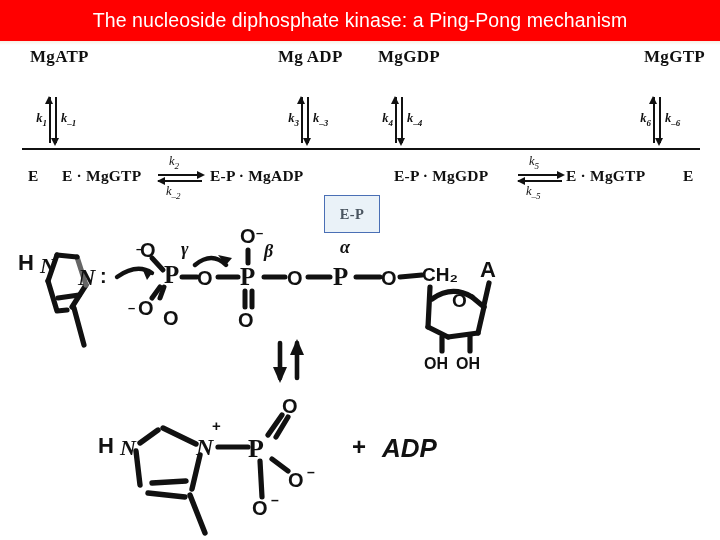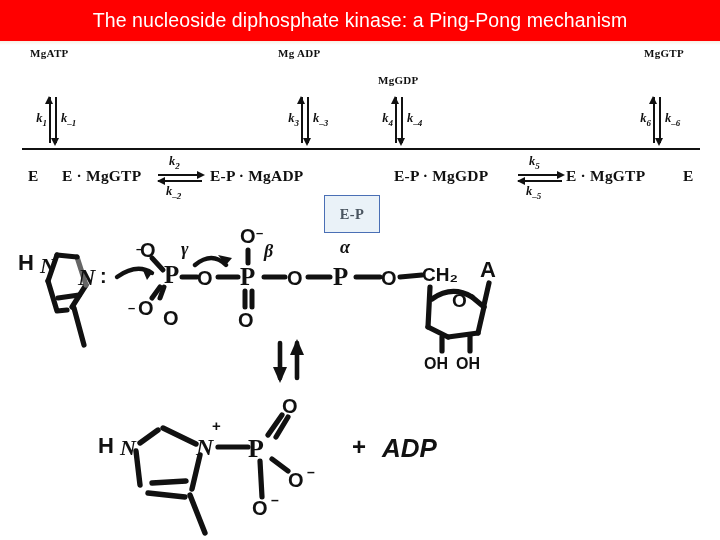--- a/index.html
+++ b/index.html
@@ -52,21 +52,21 @@
   #scheme-rule {
     position: absolute;
     left: 22px; top: 103px;
     width: 678px; height: 0;
     border-top: 2.4px solid #111111;
   }
 
   .ligand {
     position: absolute;
     font-family: "Liberation Serif", serif;
-    font-size: 11px;
+    font-size: 17px;
     font-weight: bold;
     color: #101010;
     white-space: nowrap;
     letter-spacing: 0.3px;
   }
 
   
   .vpair {
     position: absolute;
     width: 40px;
@@ -149,21 +149,21 @@
     width: 0; height: 0;
     border-top: 4.1px solid transparent;
     border-bottom: 4.1px solid transparent;
     border-right: 8px solid #111;
   }
   .ktop, .kbot {
     position: absolute;
     left: 11px;
     font-family: "Liberation Serif", serif;
     font-style: italic;
-    font-weight: bold;
+    font-weight: normal;
     font-size: 12.5px;
     color: #111;
     white-space: nowrap;
   }
   .ktop { top: -15px; }
   .kbot { top: 15px; left: 8px; }
   .ktop sub, .kbot sub { font-size: 9px; font-style: italic; }
 
   
   #ep-box {
@@ -201,21 +201,21 @@
   <div id="title-text">The nucleoside diphosphate kinase: a Ping-Pong mechanism</div>
 </div>
 <div id="title-underglow"></div>
 
 <div id="scheme">
 
   <div id="scheme-rule"></div>
 
   <div class="ligand" style="left:30px; top:2px;">MgATP</div>
   <div class="ligand" style="left:278px; top:2px;text-align:right;">Mg ADP</div>
-  <div class="ligand" style="left:378px; top:2px;margin-top:27px;">MgGDP</div>
+  <div class="ligand" style="left:378px; top:2px;">MgGDP</div>
   <div class="ligand" style="left:632px; top:2px;margin-left:12px;">MgGTP</div>
 
   <div class="vpair" style="left:36px; top:52px;">
     <span class="up"></span>
     <span class="uphead"></span>
     <span class="down"></span>
     <span class="downhead"></span>
     <span class="kleft"><span>k</span><sub>1</sub></span>
     <span class="kright"><span>k</span><sub>–1</sub></span>
   </div>

